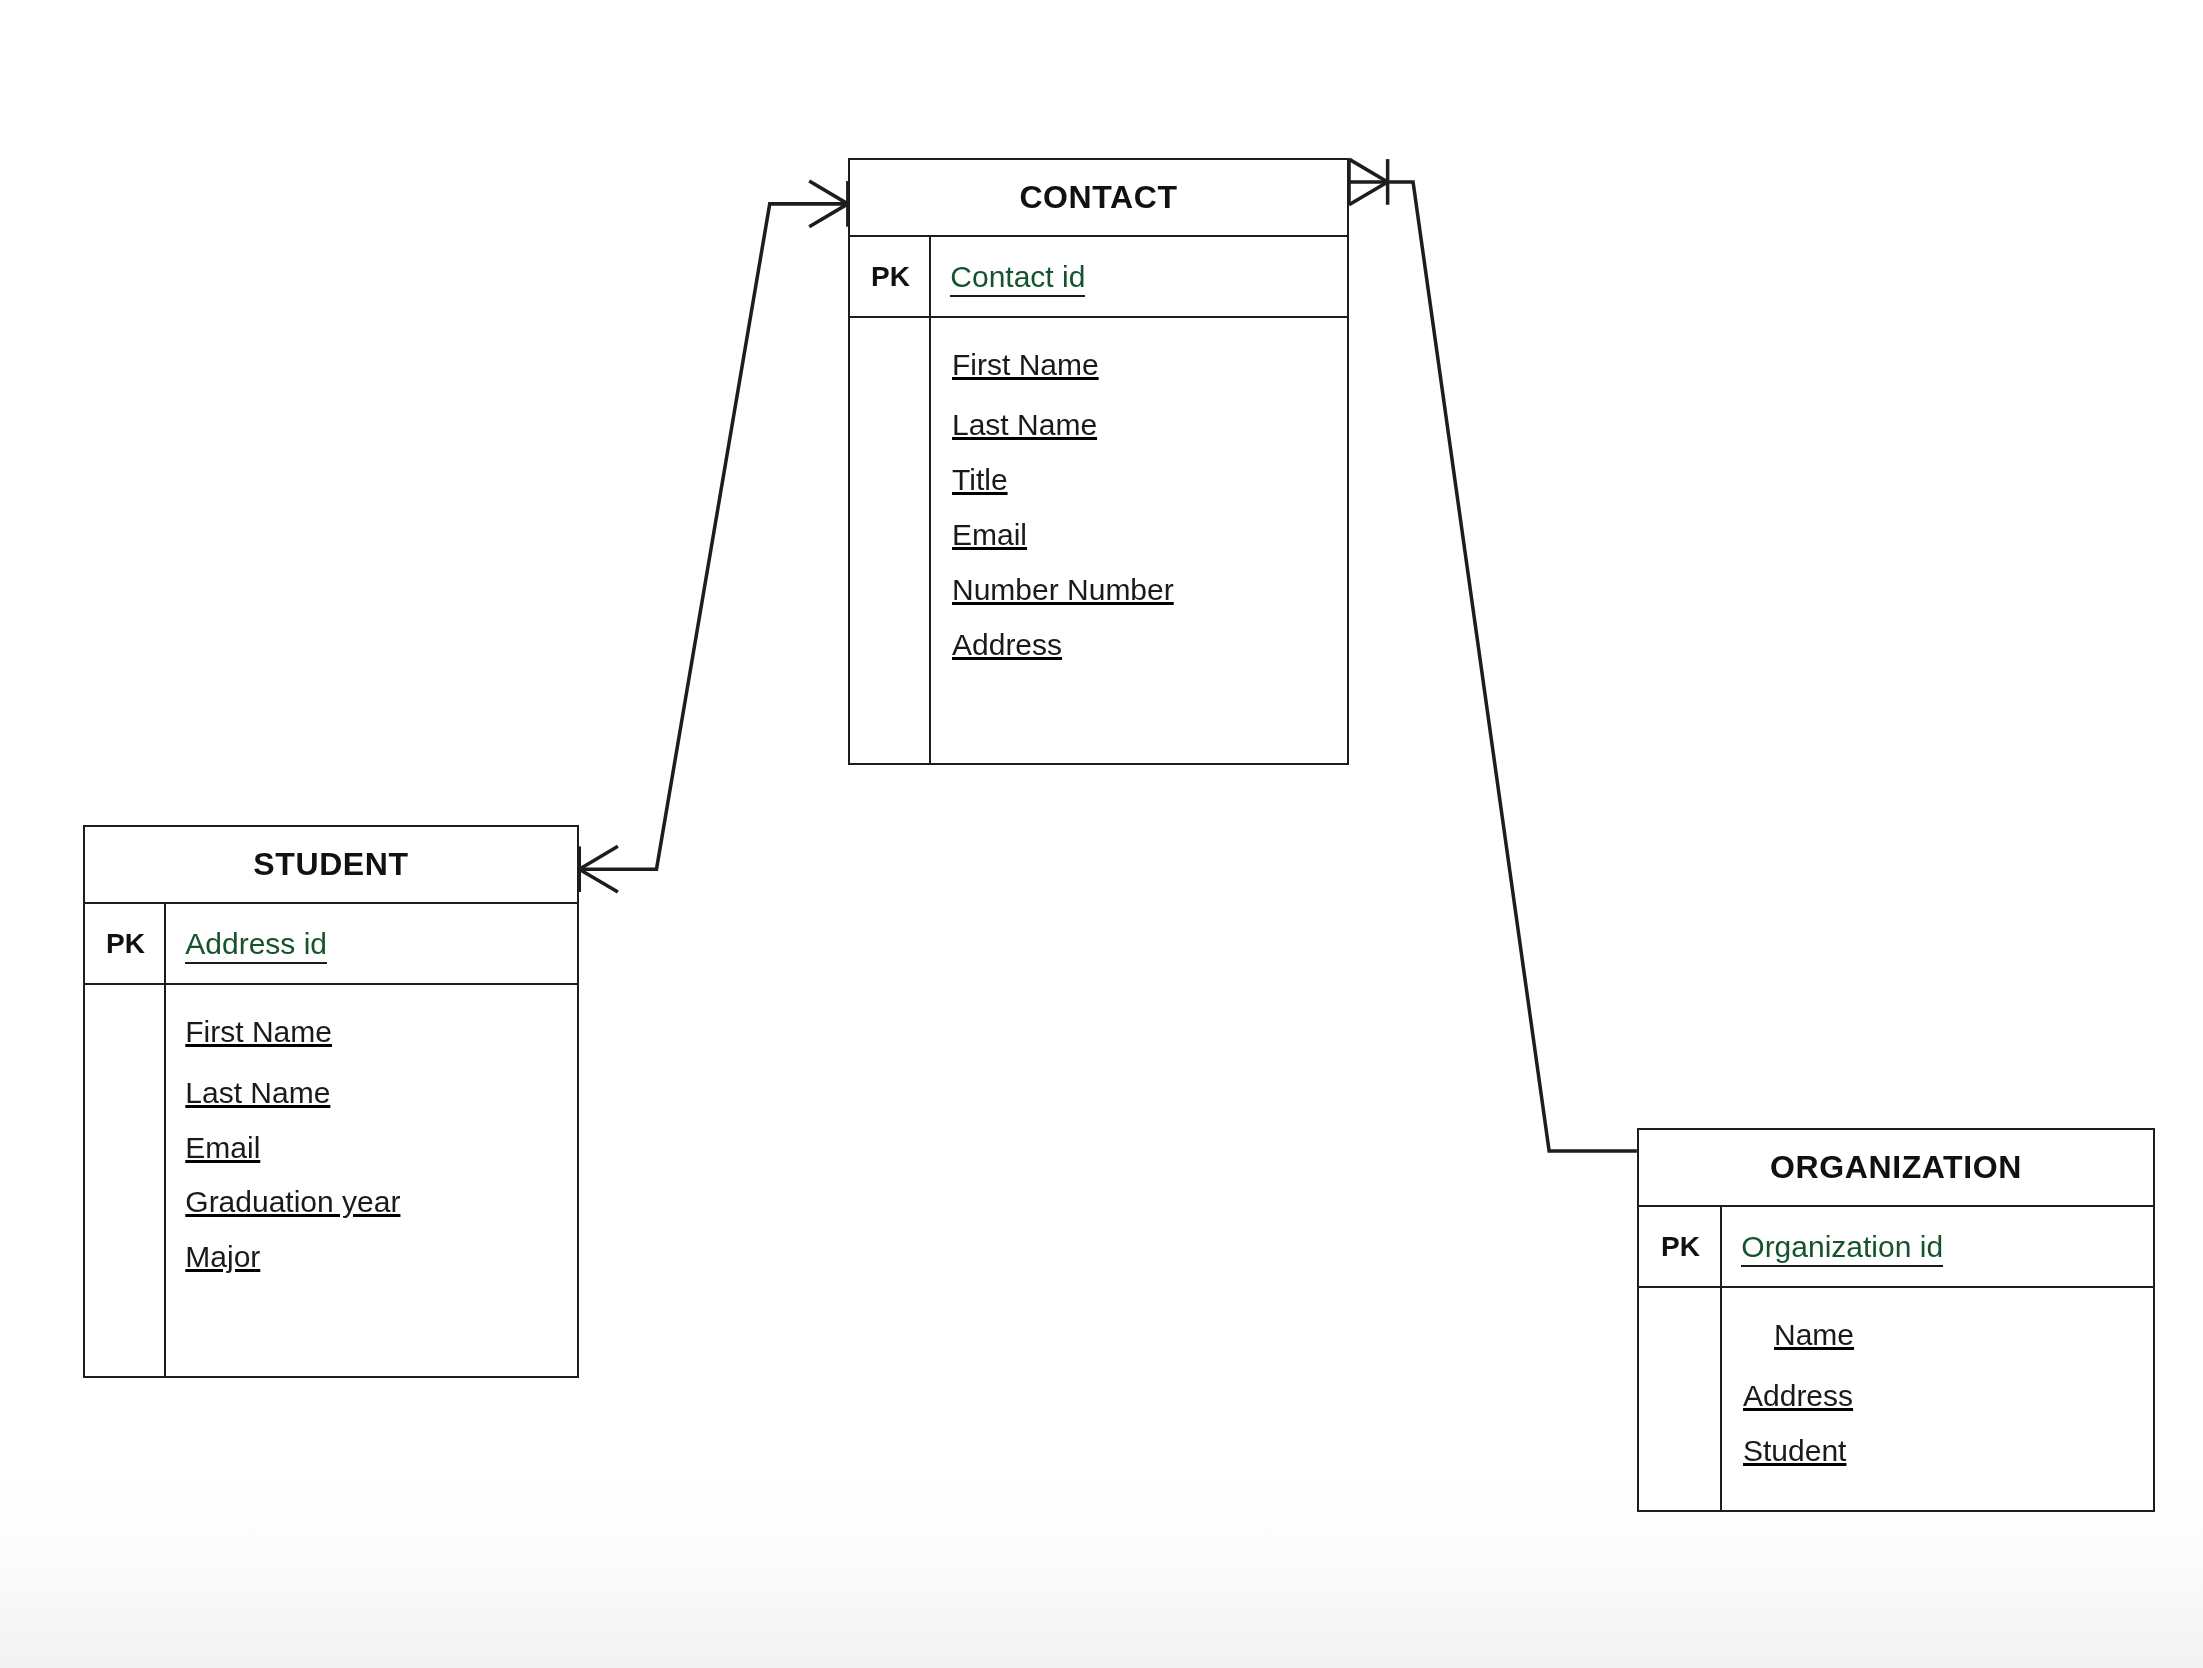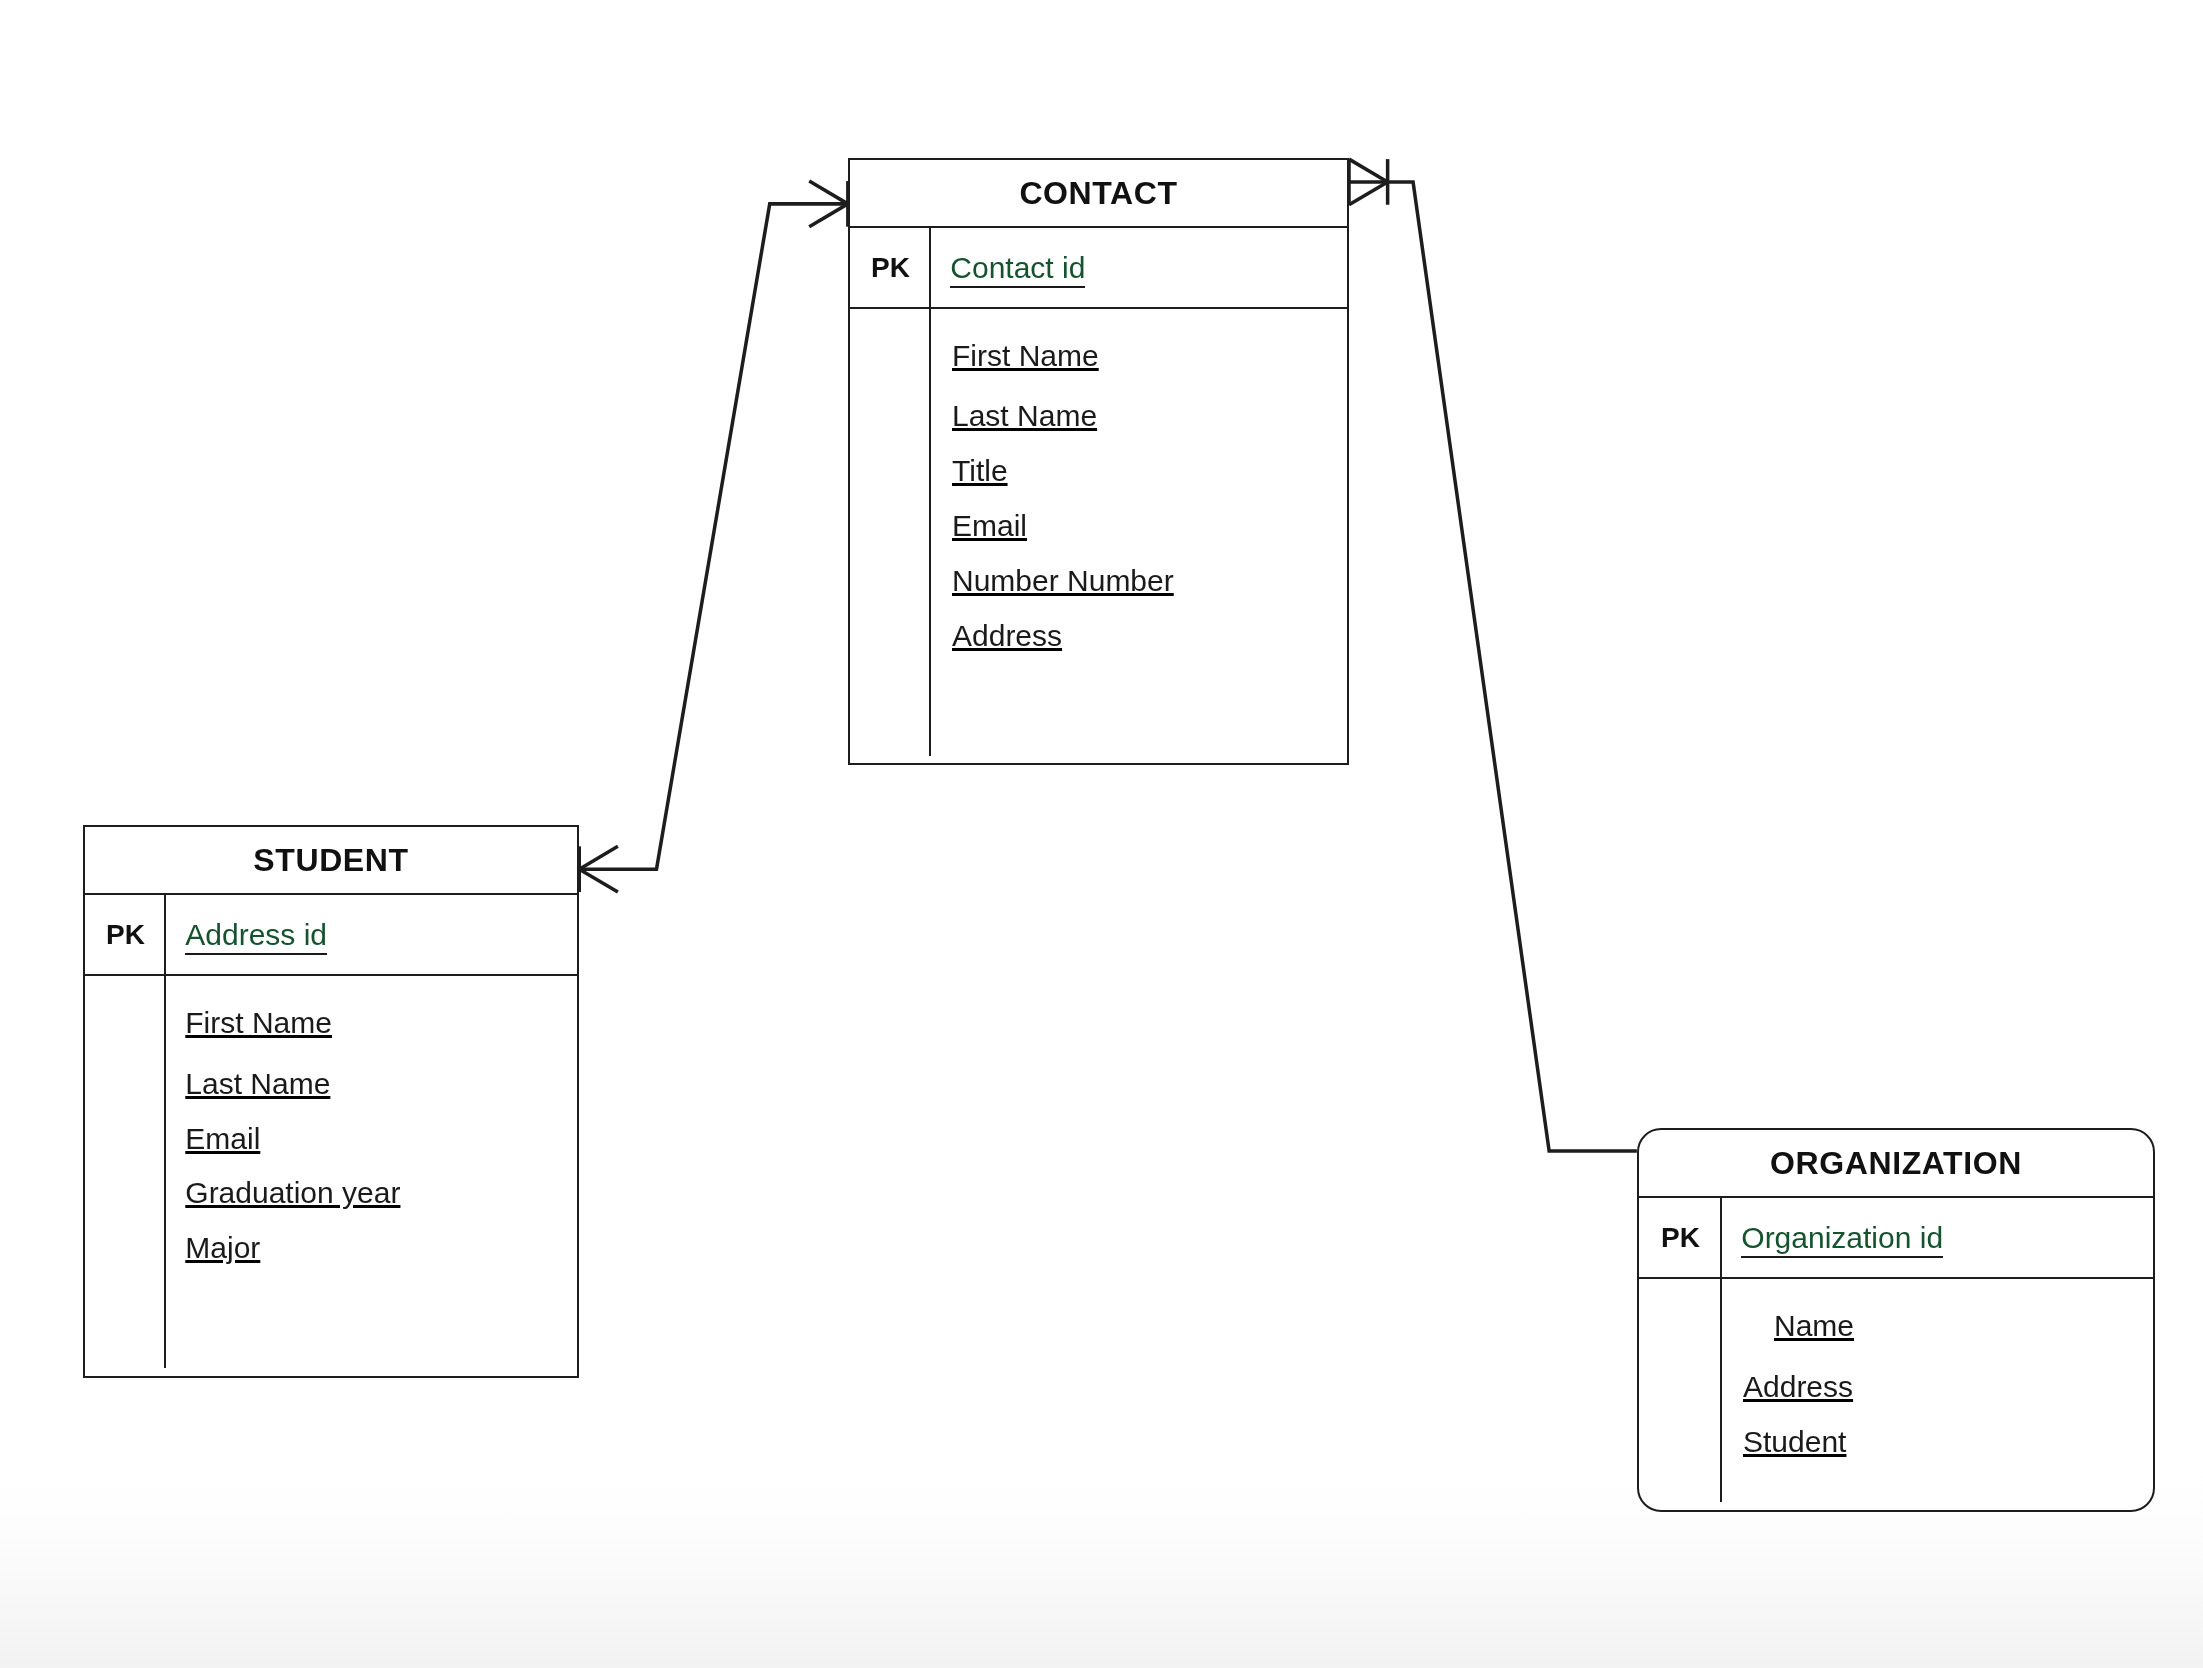--- a/index.html
+++ b/index.html
@@ -23,21 +23,21 @@
     pointer-events: none;
   }
   .entity {
     position: absolute;
     border: 2.6px solid #1d1d1d;
     background: #ffffff;
     box-sizing: border-box;
     z-index: 2;
   }
   .ent-title {
-    height: 68px;
+    height: 77px;
     display: flex;
     align-items: center;
     justify-content: center;
     font-size: 32px;
     font-weight: bold;
     letter-spacing: 0.6px;
     color: #111111;
     border-bottom: 2.6px solid #1d1d1d;
     box-sizing: border-box;
   }
@@ -159,21 +159,21 @@
       <div class="attr-list" style="margin-left:81px;">
         <div class="attr" style="padding:19.3px 0 19.3px 19.3px;">First Name</div>
         <div class="attr" style="padding:12.3px 0 12.3px 19.3px;">Last Name</div>
         <div class="attr" style="padding:12.3px 0 12.3px 19.3px;">Email</div>
         <div class="attr" style="padding:12.3px 0 12.3px 19.3px;">Graduation year</div>
         <div class="attr" style="padding:12.3px 0 12.3px 19.3px;">Major</div>
       </div>
     </div>
   </div>
 
-  <div class="entity" style="left:1637px; top:1128px; width:518px; height:384px;border-radius:24px;">
+  <div class="entity" style="left:1637px; top:1128px; width:518px; height:384px;">
     <div class="ent-title">ORGANIZATION</div>
     <div class="ent-body" style="height:304px;">
       <div class="keycol" style="left:0; width:83px;"></div>
       <div class="pk-row">
         <div class="pk-tag" style="width:83px;">PK</div>
         <div class="pk-name">
           <span>Organization id</span>
         </div>
       </div>
       <div class="attr-list" style="margin-left:83px;">

